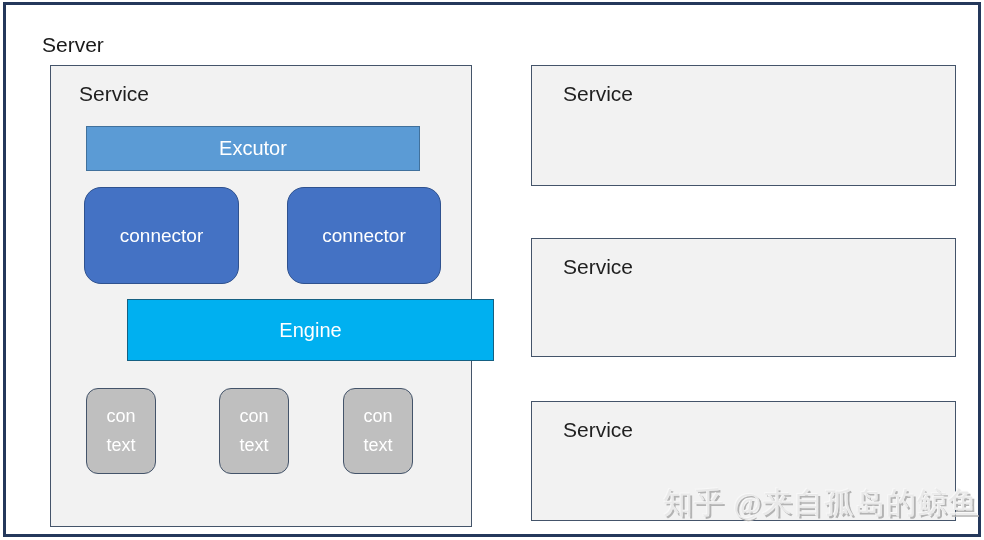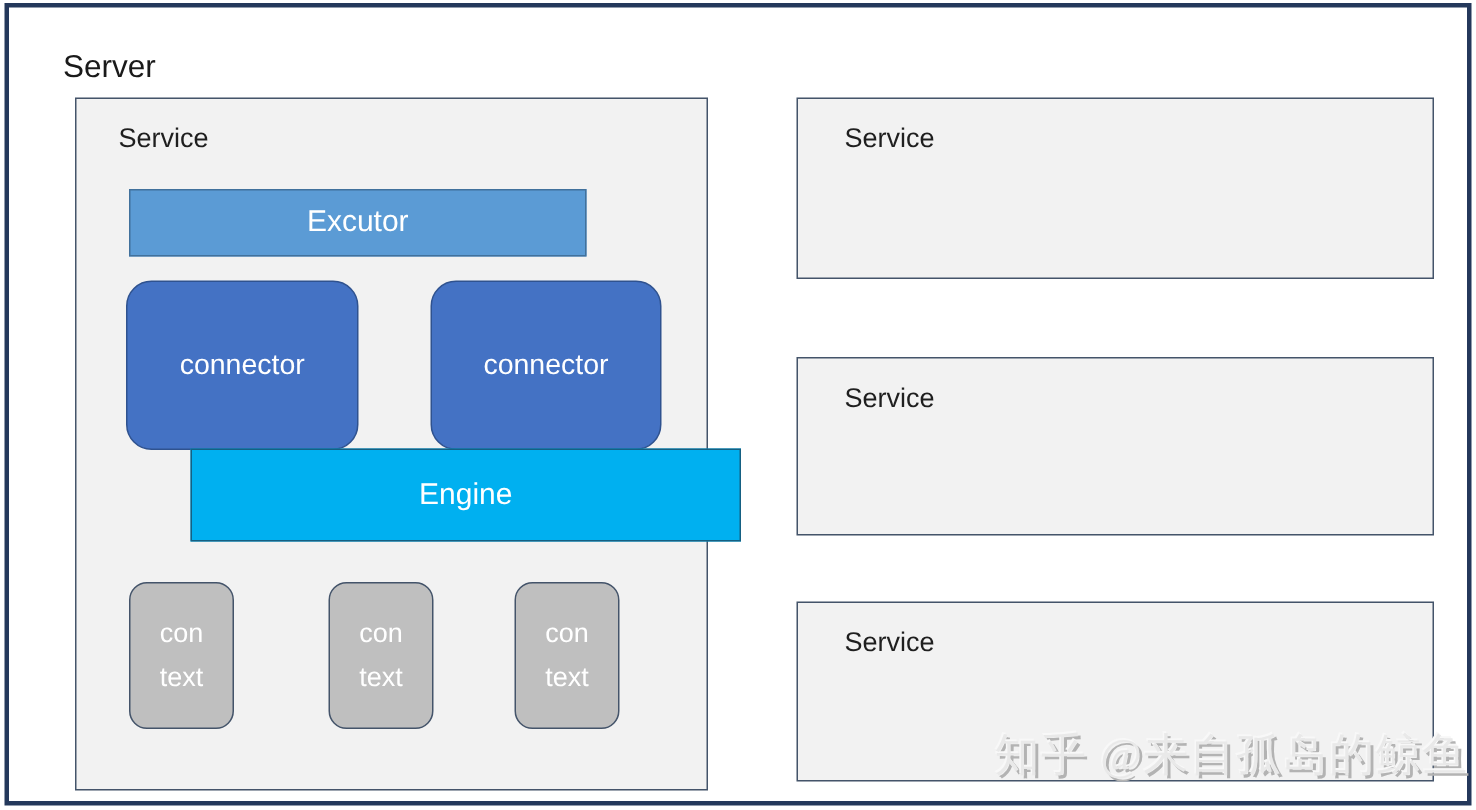--- a/index.html
+++ b/index.html
@@ -30,56 +30,56 @@
     background: var(--box-fill, #F2F2F2);
     border: 1px solid var(--box-border, #44546A);
   }
   .main-service { left: 44px; top: 60px; width: 422px; height: 462px; }
   .side-1 { left: 525px; top: 60px;  width: 425px; height: 121px; }
   .side-2 { left: 525px; top: 233px; width: 425px; height: 119px; }
   .side-3 { left: 525px; top: 396px; width: 425px; height: 120px; }
   .service-label {
     position: absolute;
     left: 28px; top: 16px;
-    font-size: 18px;
+    font-size: 21px;
     color: #1f1f1f;
   }
   .side-label { left: 31px; top: 16px; }
   .block {
     position: absolute;
     display: flex;
     align-items: center;
     justify-content: center;
     text-align: center;
     color: var(--text-light, #ffffff);
   }
   .executor {
-    left: 35px; top: 60px; width: 305px; height: 45px;
+    left: 35px; top: 60px; width: 334px; height: 45px;
     background: var(--executor-fill, #5B9BD5);
     border: 1px solid var(--executor-border, #41719C);
     font-size: 20px;
   }
   .connector {
-    top: 121px; width: 155px; height: 113px;
+    top: 121px; width: 155px; height: 97px;
     background: var(--connector-fill, #4472C4);
     border: 1px solid var(--connector-border, #2F528F);
     border-radius: 17px;
     font-size: 19px;
   }
   .connector-1 { left: 33px; }
   .connector-2 { left: 236px; width: 154px; }
   .engine {
     left: 34px; top: 233px; width: 367px; height: 62px;
     background: var(--engine-fill, #00B0F0);
     border: 1px solid var(--engine-border, #156082);
     font-size: 20px;
     margin-left: 42px;
   }
   .context {
-    top: 322px; width: 70px; height: 98px;
+    top: 322px; width: 70px; height: 86px;
     background: var(--context-fill, #BFBFBF);
     border: 1px solid var(--context-border, #44546A);
     border-radius: 12px;
     font-size: 18px;
     line-height: 1.6;
     white-space: pre-line;
   }
   .context-1 { left: 35px; }
   .context-2 { left: 168px; }
   .context-3 { left: 292px; }

